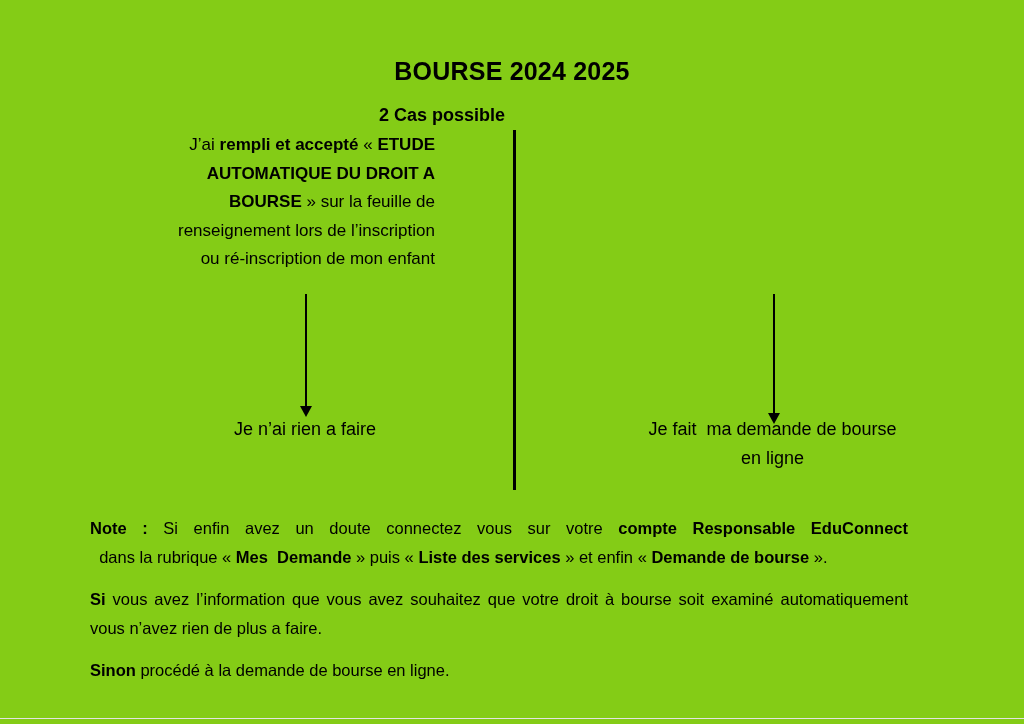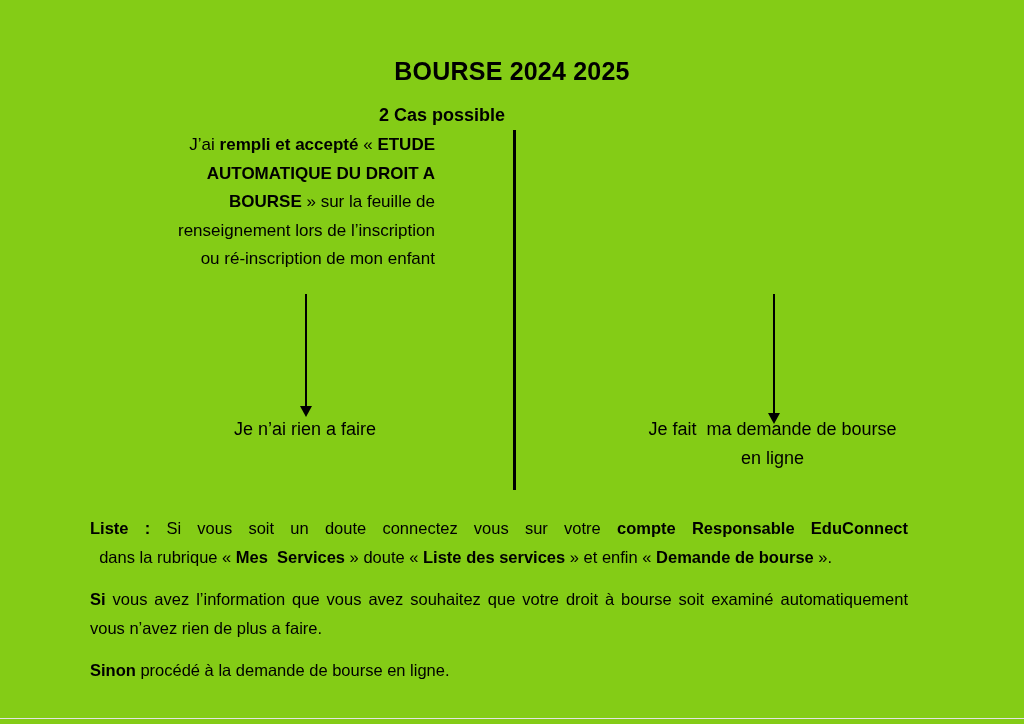--- a/index.html
+++ b/index.html
@@ -151,21 +151,21 @@
     <div class="head"></div>
   </div>
 
   <div class="outcome left">Je n’ai rien a faire</div>
   <div class="outcome right">
     <div class="nbsp-wide">Je fait  ma demande de bourse</div>
     <div>en ligne</div>
   </div>
 
   <div class="notes">
-    <p><b>Liste :</b><span> Si vous soit un doute connectez vous sur votre </span><b>compte Responsable EduConnect</b><span class="nbsp-wide">  dans la rubrique « </span><b class="nbsp-wide">Mes  Services</b><span> »  <span>doute</span>  « </span><b>Liste des services</b><span> » et enfin « </span><b>Demande de bourse</b><span> ».</span></p>
+    <p><b>Note :</b><span> Si enfin avez un doute connectez vous sur votre </span><b>compte Responsable EduConnect</b><span class="nbsp-wide">  dans la rubrique « </span><b class="nbsp-wide">Mes  Demande</b><span> »  <span>puis</span>  « </span><b>Liste des services</b><span> » et enfin « </span><b>Demande de bourse</b><span> ».</span></p>
 
     <p><b>Si</b><span> vous avez l’information que vous avez souhaitez que votre droit à bourse soit examiné automatiquement vous n’avez rien de plus a faire.</span></p>
 
     <p><b>Sinon</b><span> procédé à la demande de bourse en ligne.</span></p>
   </div>
 
   <div class="bottom-rule"></div>
 
 </div>
 

